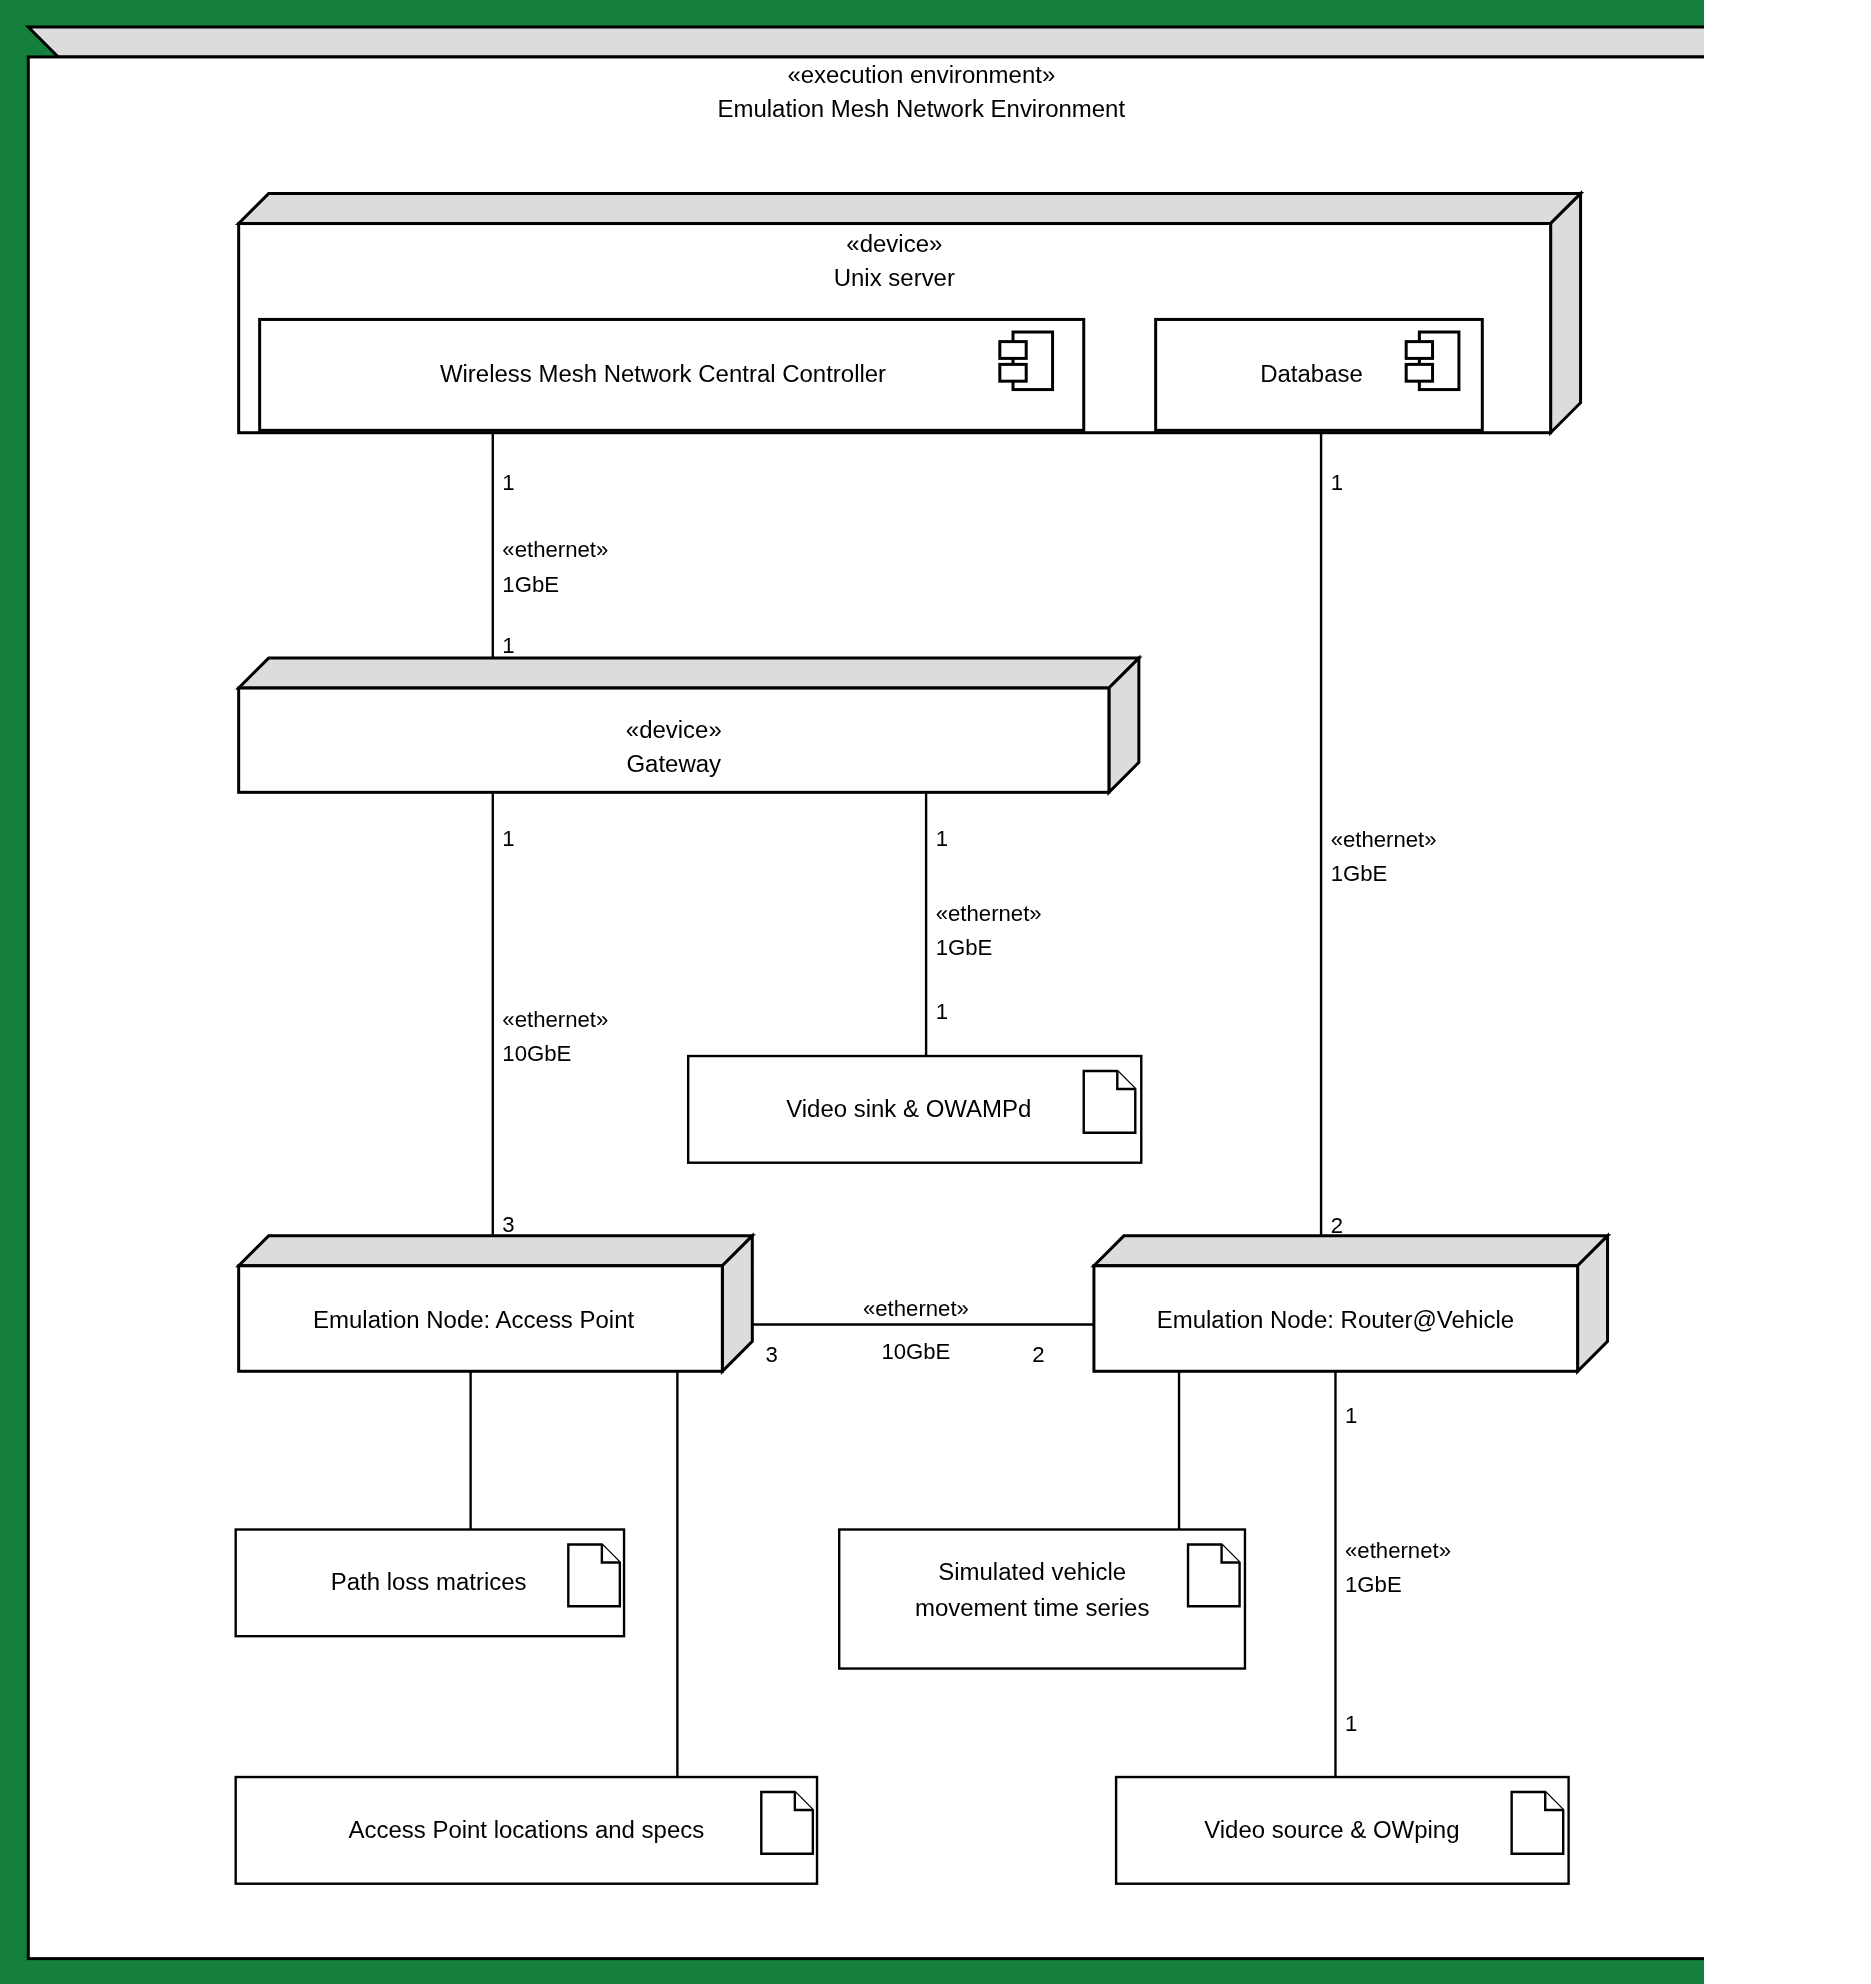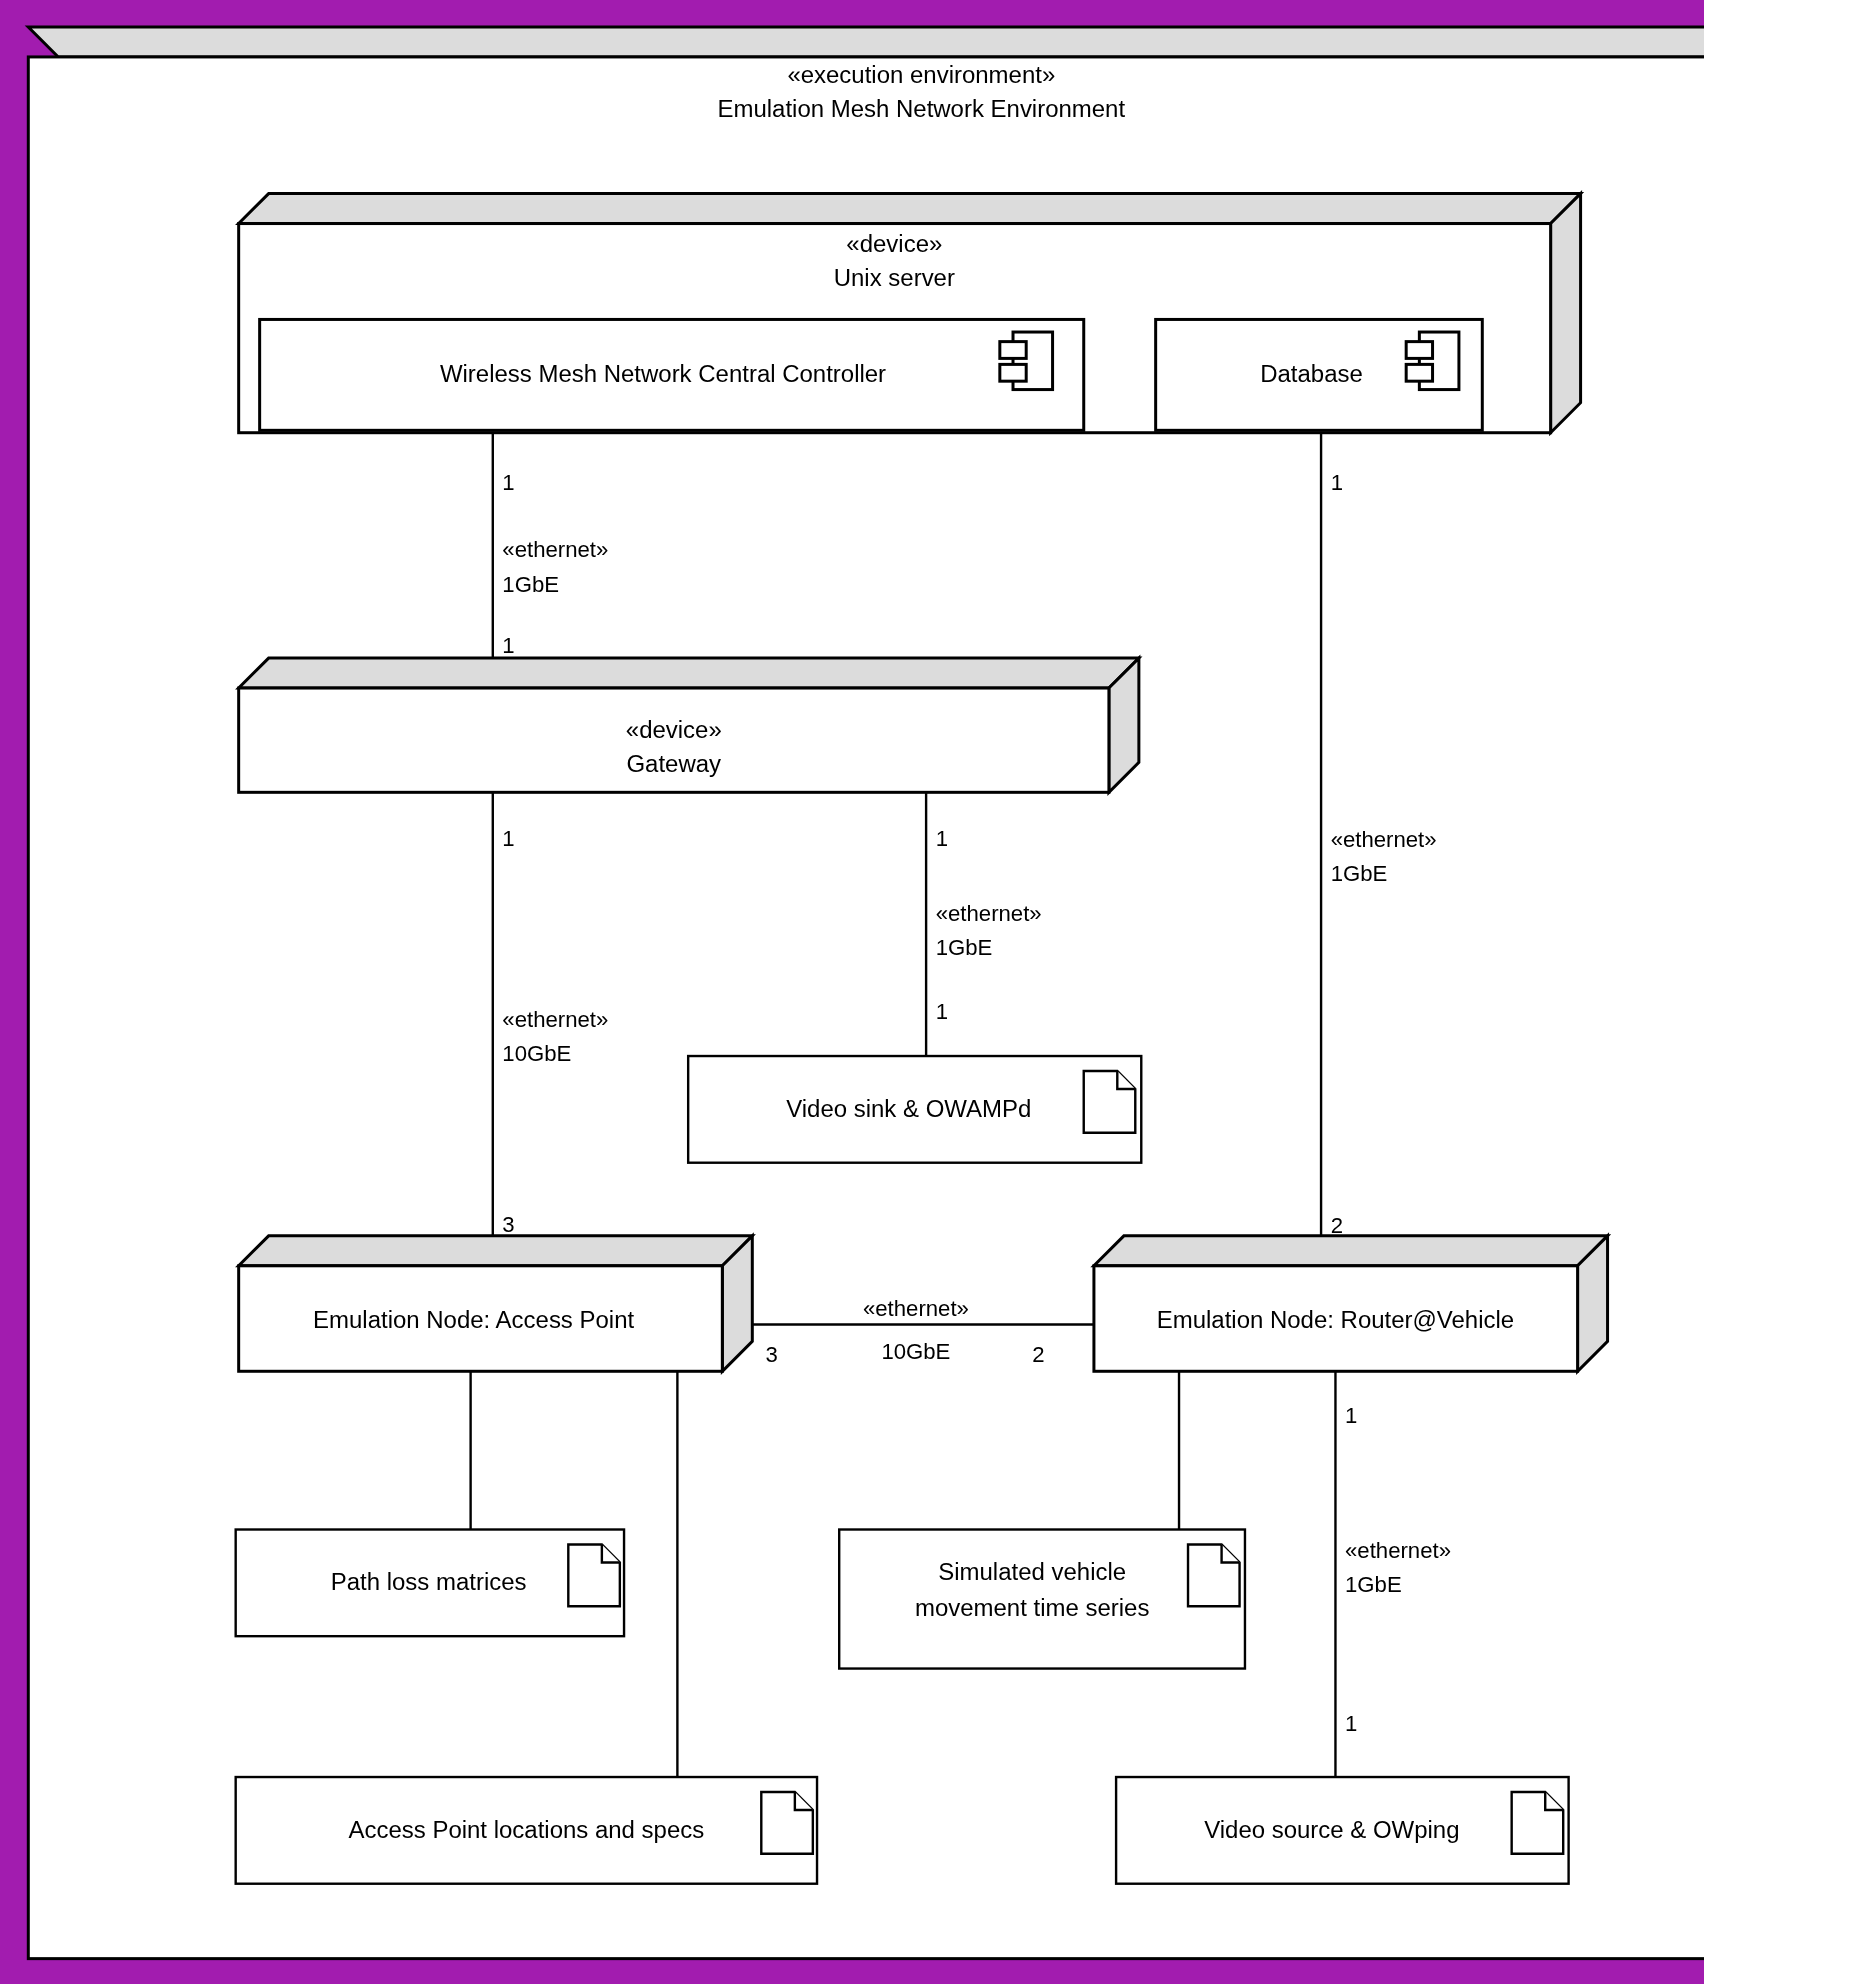--- a/index.html
+++ b/index.html
@@ -7,21 +7,21 @@
     padding: 0;
     background: #ffffff;
   }
   body {
     font-family: "Liberation Sans", sans-serif;
   }
   #stage {
     position: relative;
     width: 1704px;
     height: 1985px;
-    background: #a21caf;
+    background: #15803d;
     overflow: hidden;
   }
   svg.diagram {
     display: block;
     width: 1872px;
     height: 1985px;
   }
   .node-top, .frame-top { fill: #dcdcdc; stroke: #000000; stroke-width: 5; }
   .node-side, .frame-side { fill: #dcdcdc; stroke: #000000; stroke-width: 5; }
   .node-face { fill: #ffffff; stroke: #000000; stroke-width: 5; }

